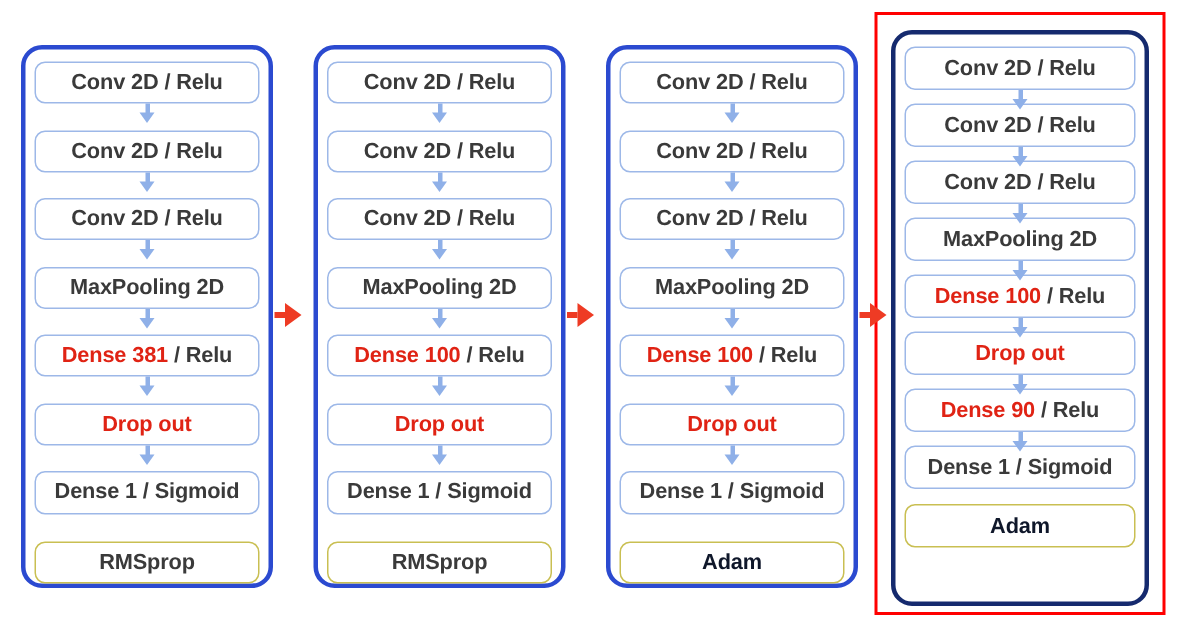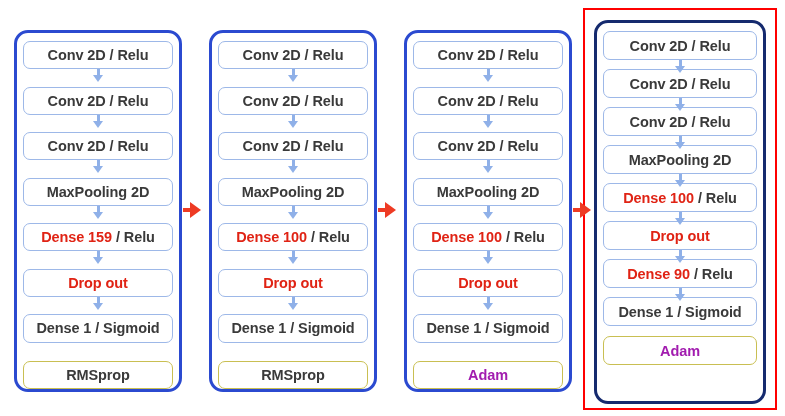--- a/index.html
+++ b/index.html
@@ -63,21 +63,21 @@
     border-color: #c9bf52;
     border-width: 1.6px;
   }
   .layer-label .hl {
     color: #e02314;
   }
   .layer-label .plain {
     color: #3a3a3a;
   }
   .layer-label.all-red {
-    color: #a21caf;
+    color: #0f172a;
   }
 
   
   .down-arrow {
     position: relative;
     display: flex;
     align-items: center;
     justify-content: center;
   }
   .down-arrow .shaft {
@@ -147,21 +147,21 @@
           <div class="head"></div>
         </div>
         <div class="layer-box" style="width: 150px; height: 29px; font-size: 14.5px;">
           <span class="layer-label"><span class="plain">MaxPooling 2D</span></span>
         </div>
         <div class="down-arrow" style="height: 18px; width: 14px;">
           <div class="shaft"></div>
           <div class="head"></div>
         </div>
         <div class="layer-box" style="width: 150px; height: 29px; font-size: 14.5px;">
-          <span class="layer-label"><span class="hl">Dense 159</span><span class="plain"> / Relu</span></span>
+          <span class="layer-label"><span class="hl">Dense 381</span><span class="plain"> / Relu</span></span>
         </div>
         <div class="down-arrow" style="height: 18px; width: 14px;">
           <div class="shaft"></div>
           <div class="head"></div>
         </div>
         <div class="layer-box" style="width: 150px; height: 29px; font-size: 14.5px;">
           <span class="layer-label"><span class="hl">Drop out</span></span>
         </div>
         <div class="down-arrow" style="height: 18px; width: 14px;">
           <div class="shaft"></div>

